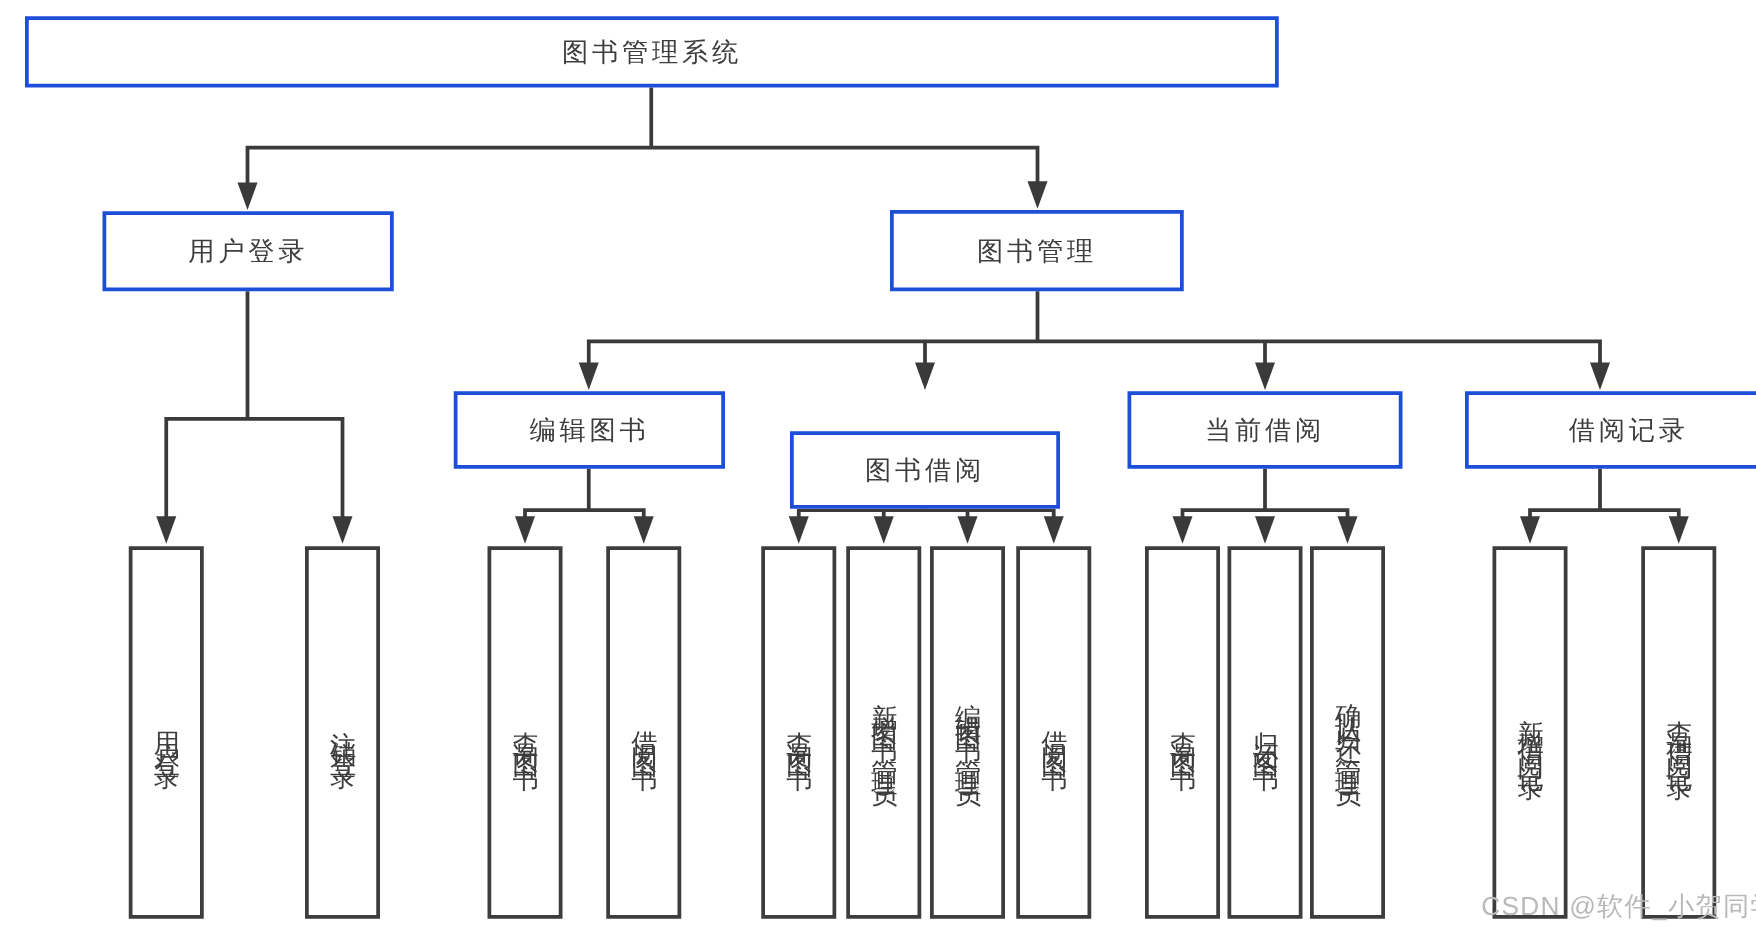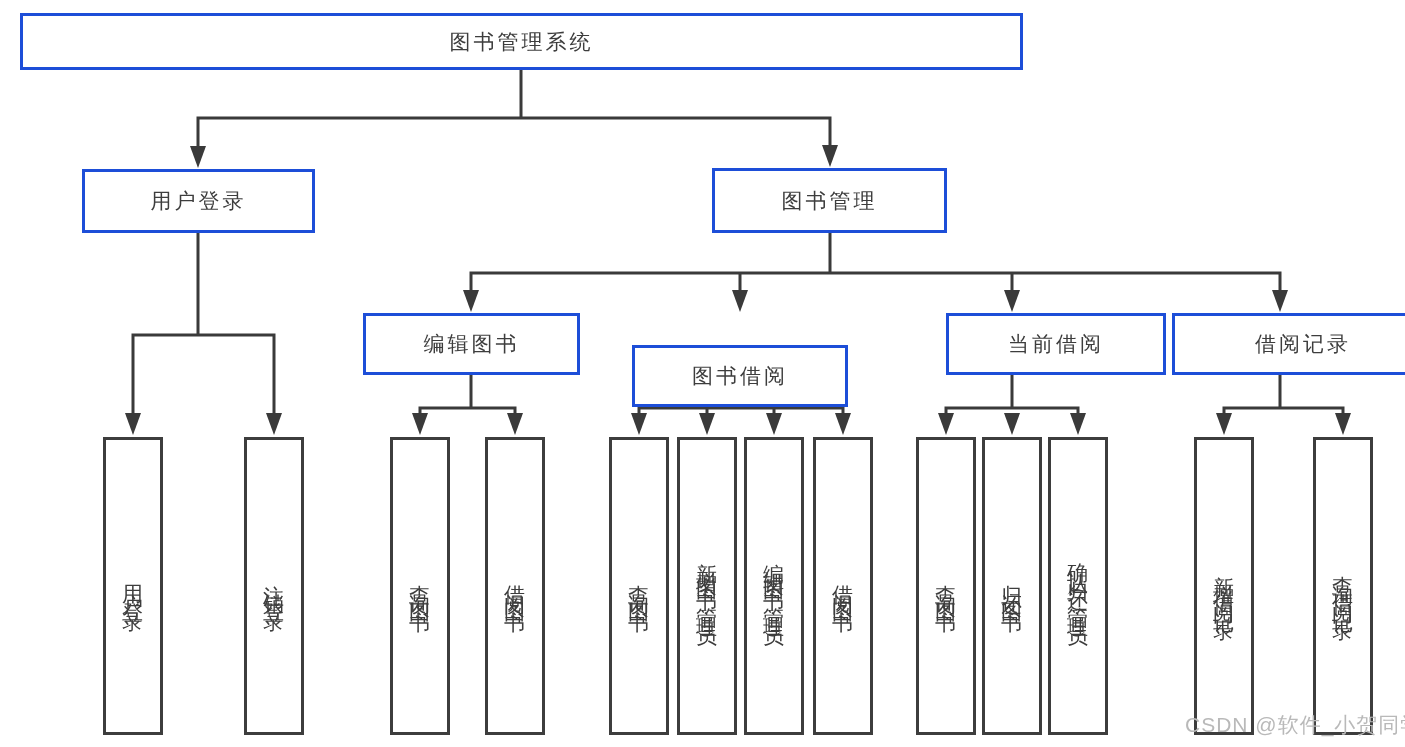--- a/index.html
+++ b/index.html
@@ -140,21 +140,21 @@
   <div class="node" style="left:712px; top:168px; width:235px; height:65px;">
     <span class="lbl">图书管理</span>
   </div>
 
   <div class="node" style="left:363px; top:313px; width:217px; height:62px;">
     <span class="lbl">编辑图书</span>
   </div>
   <div class="node" style="left:632px; top:313px; width:216px; height:62px;margin-top:32px;">
     <span class="lbl">图书借阅</span>
   </div>
-  <div class="node" style="left:902px; top:313px; width:220px; height:62px;margin-left:44px;">
+  <div class="node" style="left:902px; top:313px; width:220px; height:62px;">
     <span class="lbl">当前借阅</span>
   </div>
   <div class="node" style="left:1172px; top:313px; width:262px; height:62px;">
     <span class="lbl">借阅记录</span>
   </div>
 
   <div class="leaf" style="left:103px;">
     <span class="vlbl">用户登录</span>
   </div>
   <div class="leaf" style="left:244px;">

